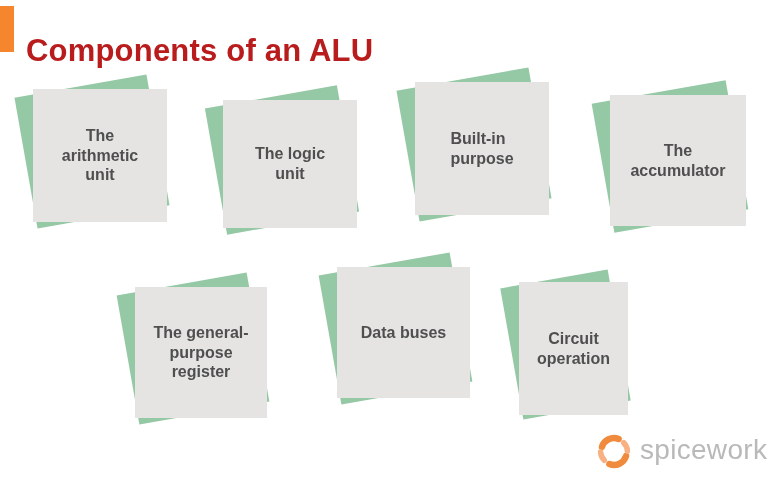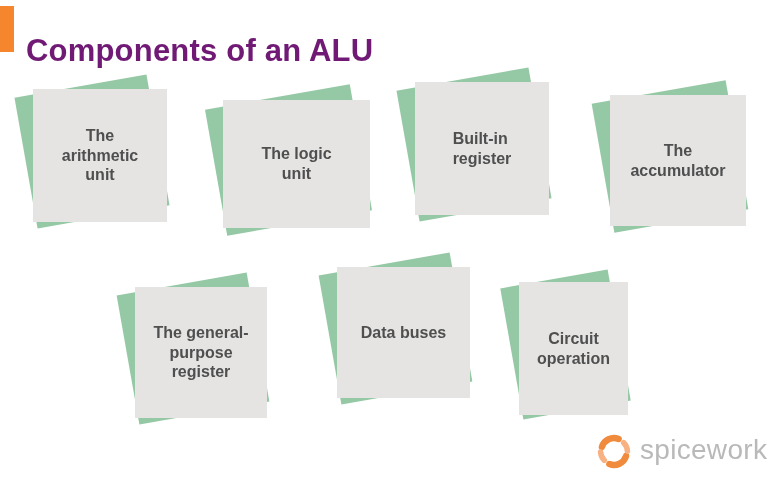--- a/index.html
+++ b/index.html
@@ -17,21 +17,21 @@
     position: absolute;
     left: 0; top: 6px;
     width: 14px; height: 46px;
     background: #f5862e;
   }
   .page-title {
     position: absolute;
     left: 26px; top: 12px;
     font-size: 31px;
     font-weight: bold;
-    color: #701a75;
+    color: #b91c1c;
     letter-spacing: 0.2px;
     white-space: nowrap;
   }
 
   
   .note { position: absolute; width: 134px; height: 133px; }
   .note-green {
     position: absolute;
     inset: 0;
     background: #95c8a4;
@@ -50,21 +50,21 @@
     line-height: 1.22;
     font-weight: bold;
     color: #4f4f4f;
     text-align: center;
     white-space: pre-line;
   }
   
   .n3 .note-label { text-align: left; }
 
   .n1 { left: 33px;  top: 89px;  }
-  .n2 { left: 223px; top: 100px; height: 128px; padding-left: 13px; }
+  .n2 { left: 223px; top: 100px; height: 128px; }
   .n3 { left: 415px; top: 82px;  }
   .n4 { left: 610px; top: 95px;  width: 136px; height: 131px; }
   .n5 { left: 135px; top: 287px; width: 132px; height: 131px; text-decoration: underline; }
   .n6 { left: 337px; top: 267px; width: 133px; height: 131px; }
   .n7 { left: 519px; top: 282px; width: 109px; }
 
   
   .brand {
     position: absolute;
     left: 595px; top: 433px;
@@ -103,21 +103,21 @@
     <div class="note-card">
       <span class="note-label">The logic
 unit</span>
     </div>
   </div>
 
   <div class="note n3">
     <div class="note-green"></div>
     <div class="note-card">
       <span class="note-label">Built-in
-register</span>
+purpose</span>
     </div>
   </div>
 
   <div class="note n4">
     <div class="note-green"></div>
     <div class="note-card">
       <span class="note-label">The
 accumulator</span>
     </div>
   </div>

